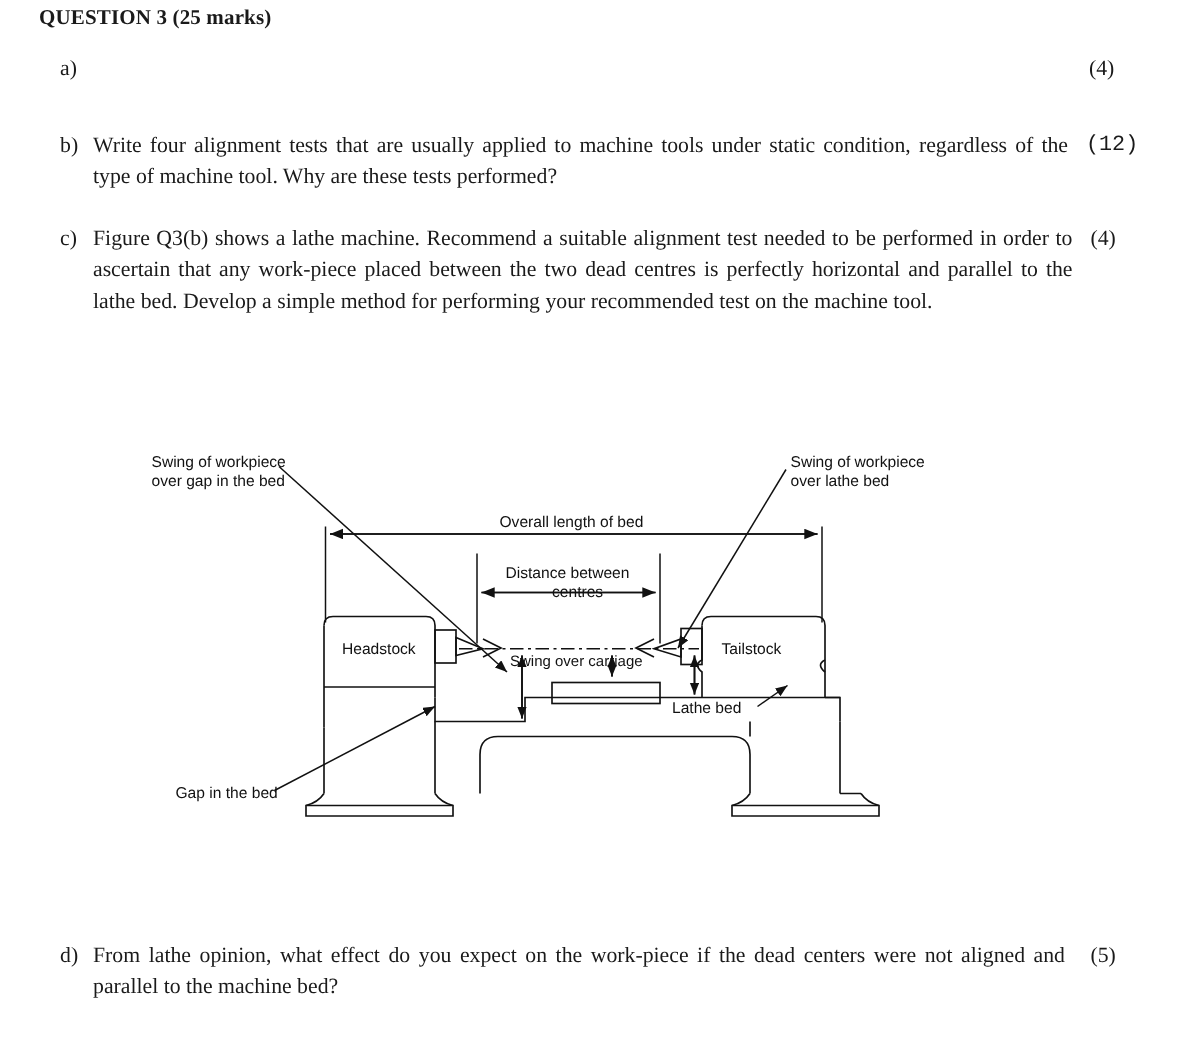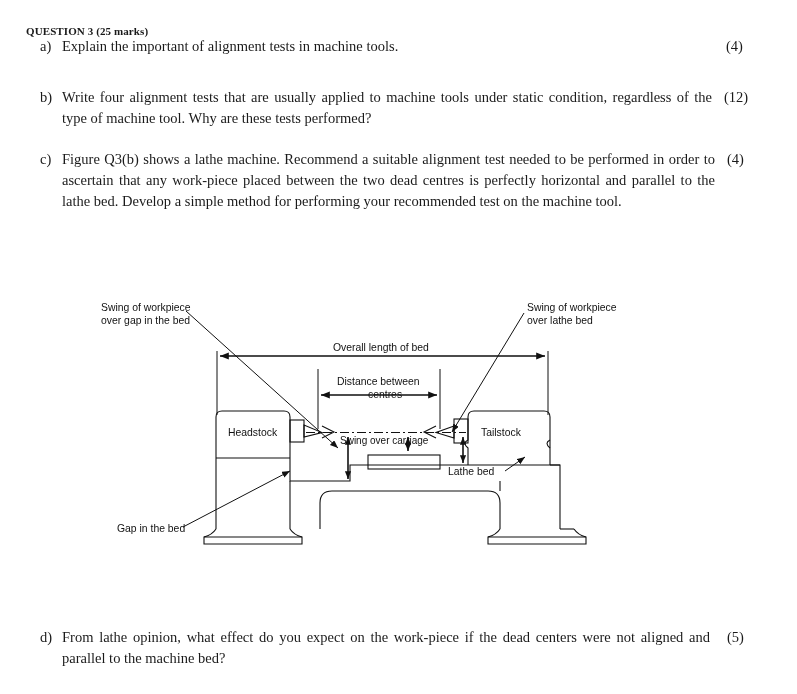--- a/index.html
+++ b/index.html
@@ -19,25 +19,24 @@
   
   .page {
     position: absolute;
     inset: 0;
   }
 
   .q-title {
     position: absolute;
     left: 26px;
     top: 5px;
-    font-size: 11px;
+    font-size: 14px;
     font-weight: bold;
     letter-spacing: 0.1px;
     white-space: nowrap;
-    margin-top: 20px;
   }
 
   .item {
     position: absolute;
     display: flex;
     align-items: flex-start;
   }
   .item .marker {
     width: 22px;
     flex: 0 0 22px;
@@ -56,21 +55,21 @@
     font-size: 14.5px;
     line-height: 21px;
     text-align: left;
     white-space: nowrap;
   }
 
   #item-a  { left: 40px; top: 36px; width: 650px; }
   #marks-a { left: 726px; top: 36px; }
 
   #item-b  { left: 40px; top: 87px; width: 672px; }
-  #marks-b { left: 724px; top: 87px; }
+  #marks-b { left: 724px; top: 87px; font-family: Liberation Mono, monospace; }
 
   #item-c  { left: 40px; top: 149px; width: 675px; }
   #marks-c { left: 727px; top: 149px; }
 
   #item-d  { left: 40px; top: 627px; width: 670px; }
   #marks-d { left: 727px; top: 627px; }
 
   
   #figure {
     position: absolute;
@@ -94,21 +93,20 @@
 </style>
 </head>
 <body>
 
 <div class="page">
 
   <div class="q-title">QUESTION 3 (25 marks)</div>
 
   <div class="item" id="item-a">
     <span class="marker">a)</span>
-    <span class="body">Explain the important of alignment tests in machine tools.</span>
   </div>
   <div class="marks" id="marks-a">(4)</div>
 
   <div class="item" id="item-b">
     <span class="marker">b)</span>
     <span class="body">Write four alignment tests that are usually applied to machine tools under static condition, regardless of the type of machine tool. Why are these tests performed?</span>
   </div>
   <div class="marks" id="marks-b">(12)</div>
 
   <div class="item" id="item-c">

